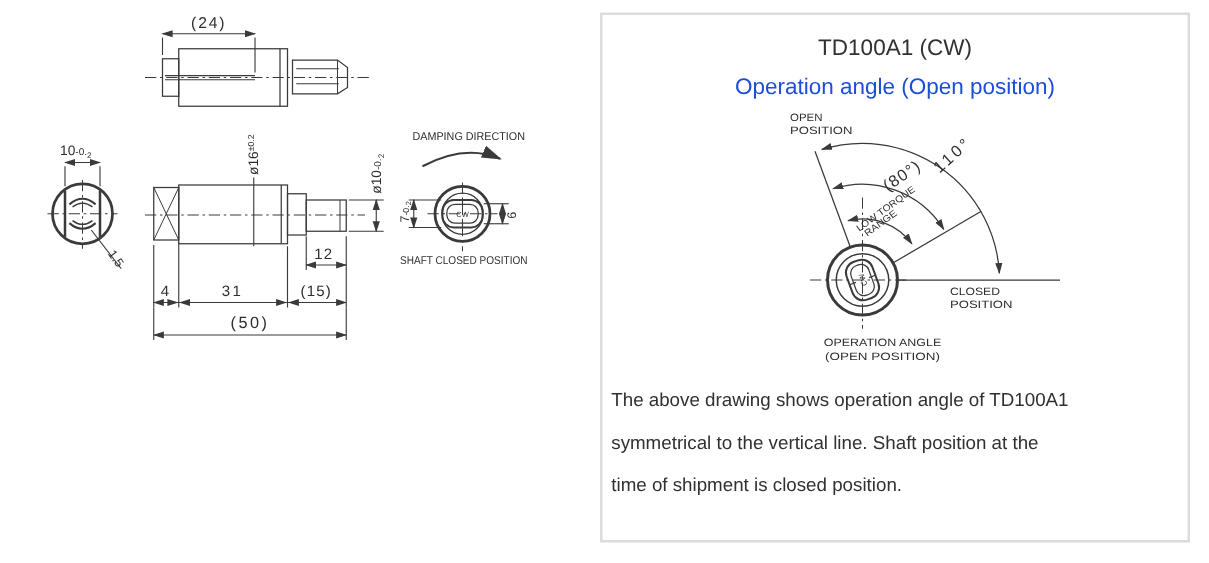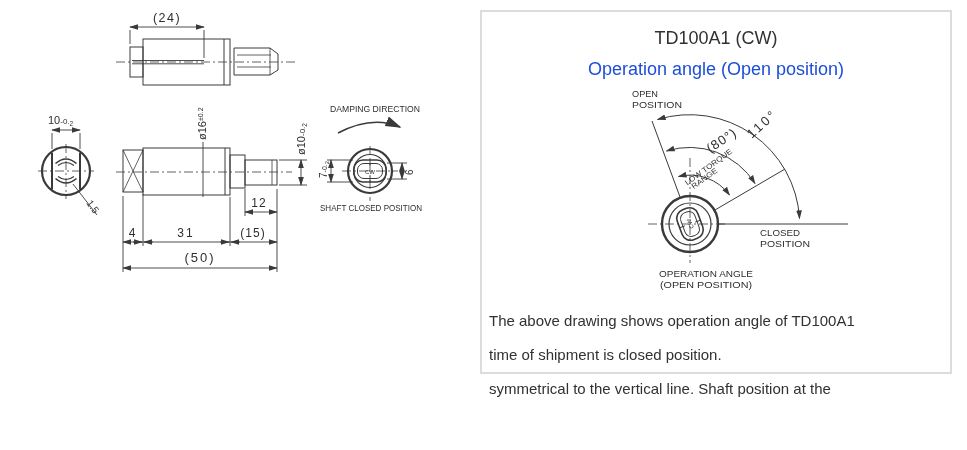--- a/index.html
+++ b/index.html
@@ -1,20 +1,20 @@
 <!DOCTYPE html>
 <html><head>
 <meta charset="utf-8">
 <style>
   html,body{margin:0;padding:0;background:#ffffff;}
   .stage{position:relative;width:967px;height:450px;background:#fff;overflow:hidden;
          font-family:"Liberation Sans",sans-serif;}
   svg text{font-family:"Liberation Sans",sans-serif;fill:#2e2e2e;}
   .draw{position:absolute;left:0;top:0;}
-  .panel{position:absolute;left:480px;top:10px;width:472px;height:364px;
+  .panel{position:absolute;left:480px;top:10px;width:472px;height:424px;
          border:2px solid #dcdcdc;box-sizing:border-box;background:#fff;}
   .panel-title{margin-top:16px;text-align:center;font-size:18px;color:#323130;}
   .panel-subtitle{margin-top:10px;text-align:center;font-size:18px;color:#1d4ed8;}
   .angle-svg{position:absolute;left:120px;top:76px;}
   .panel-body{position:absolute;left:7px;top:292px;right:8px;color:#323130;
               font-size:15px;line-height:34px;}
 </style>
 </head>
 <body>
 
@@ -196,18 +196,18 @@
       </g>
       <defs>
         <marker id="ar2" viewBox="0 0 10 10" refX="9" refY="5" markerWidth="9" markerHeight="9" markerUnits="strokeWidth" orient="auto-start-reverse">
           <path d="M0,1.8 L10,5 L0,8.2 z" fill="#3a3a3a"></path>
         </marker>
       </defs>
     </svg>
 
     <div class="panel-body">
       <div>The above drawing shows operation angle of TD100A1</div>
+      <div>symmetrical to the vertical line. Shaft position at the</div>
       <div>time of shipment is closed position.</div>
-      <div>symmetrical to the vertical line. Shaft position at the</div>
     </div>
   </div>
 
 </div>
 
 </body></html>

